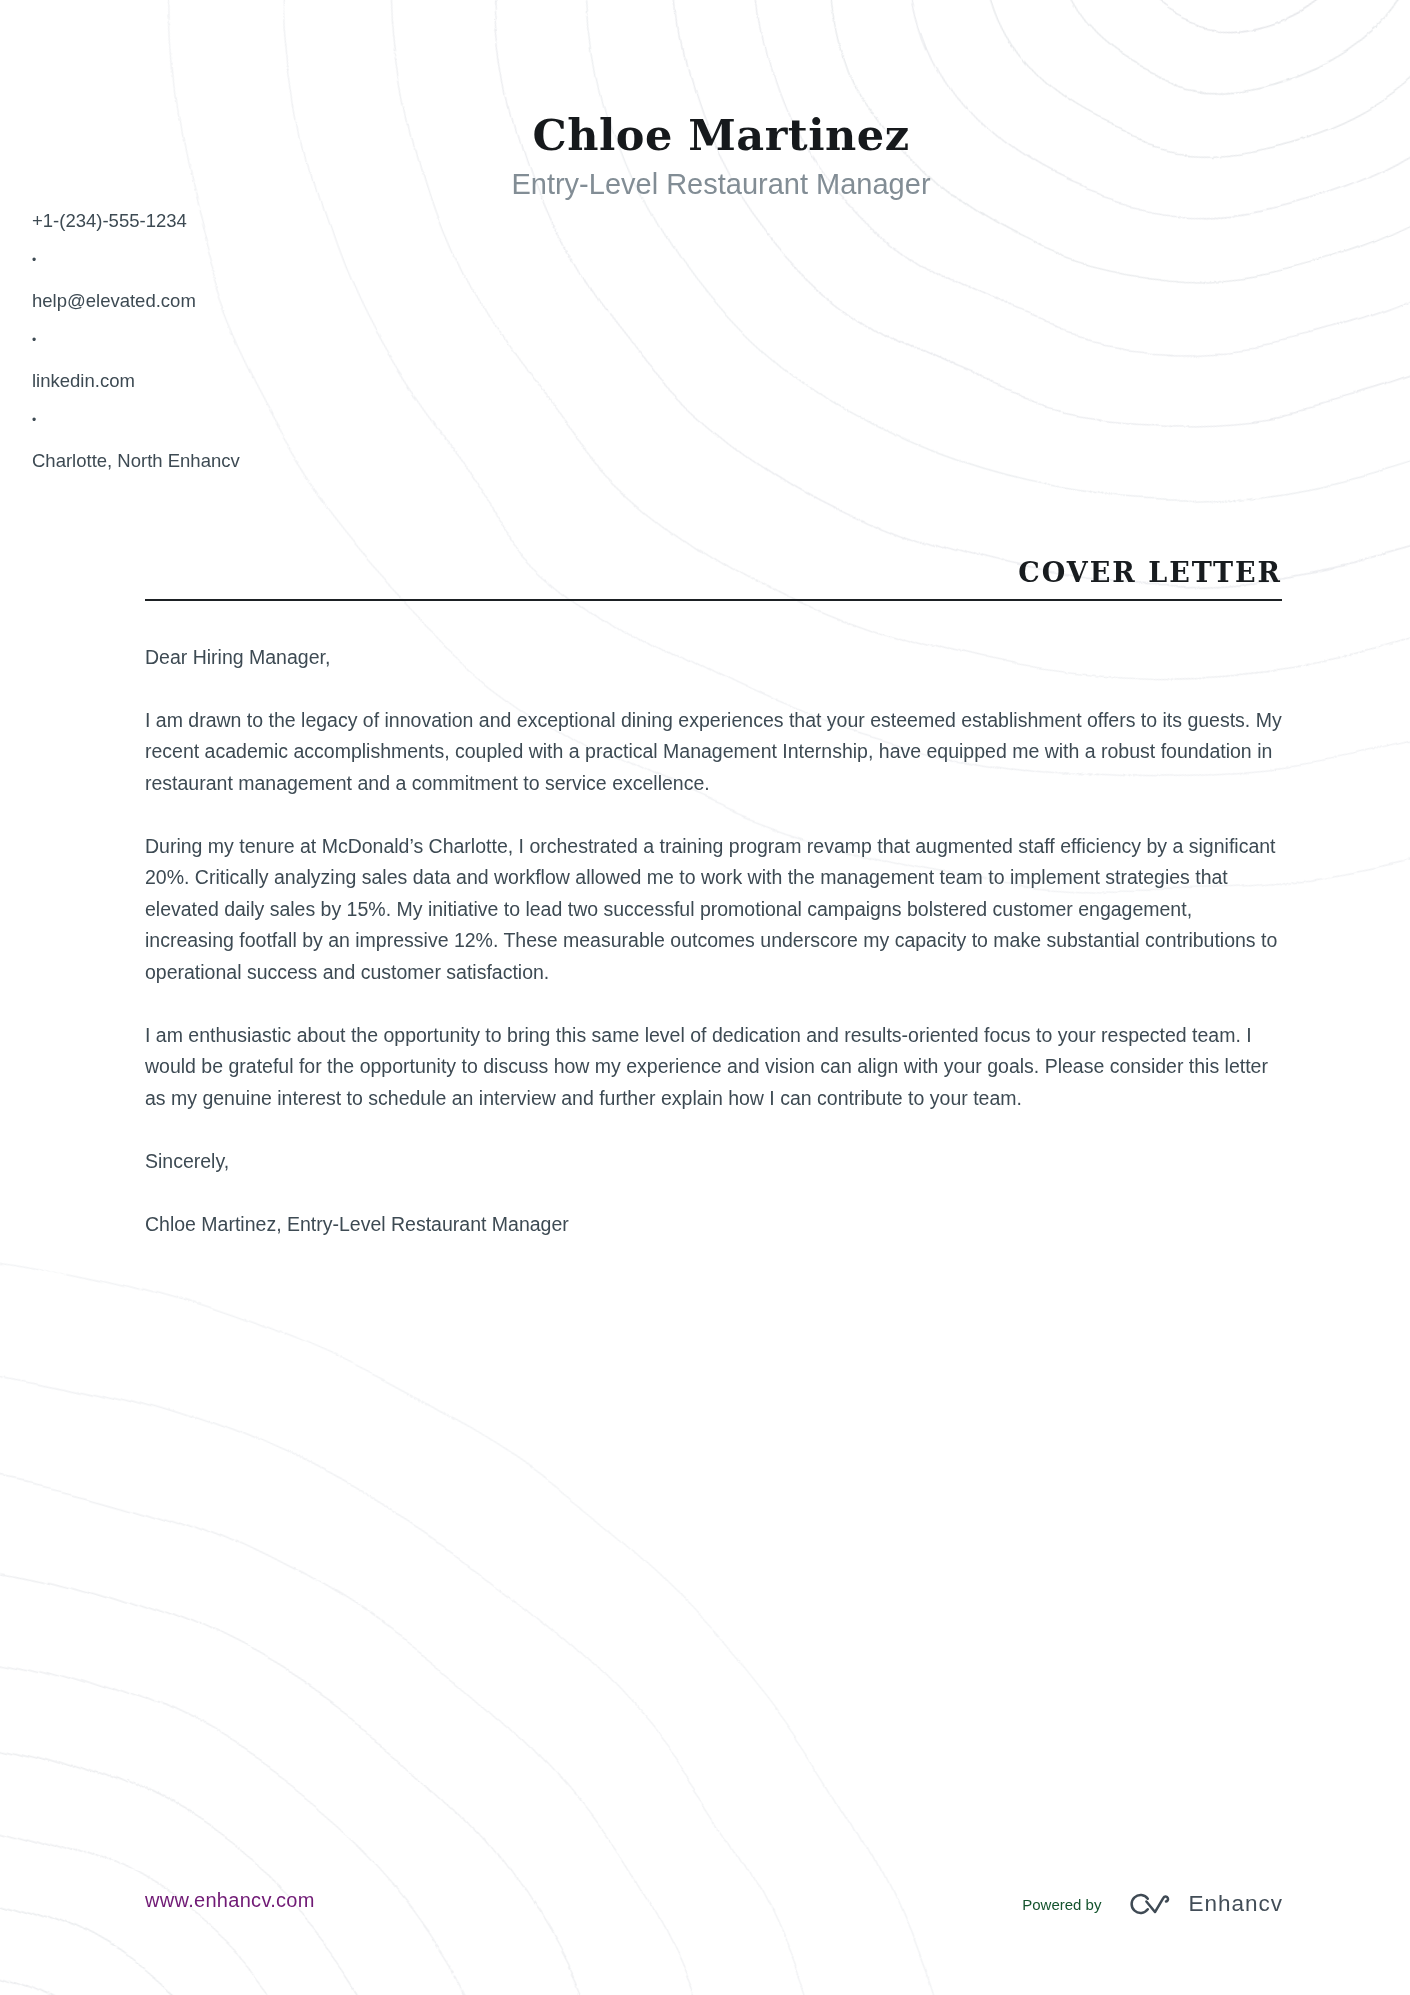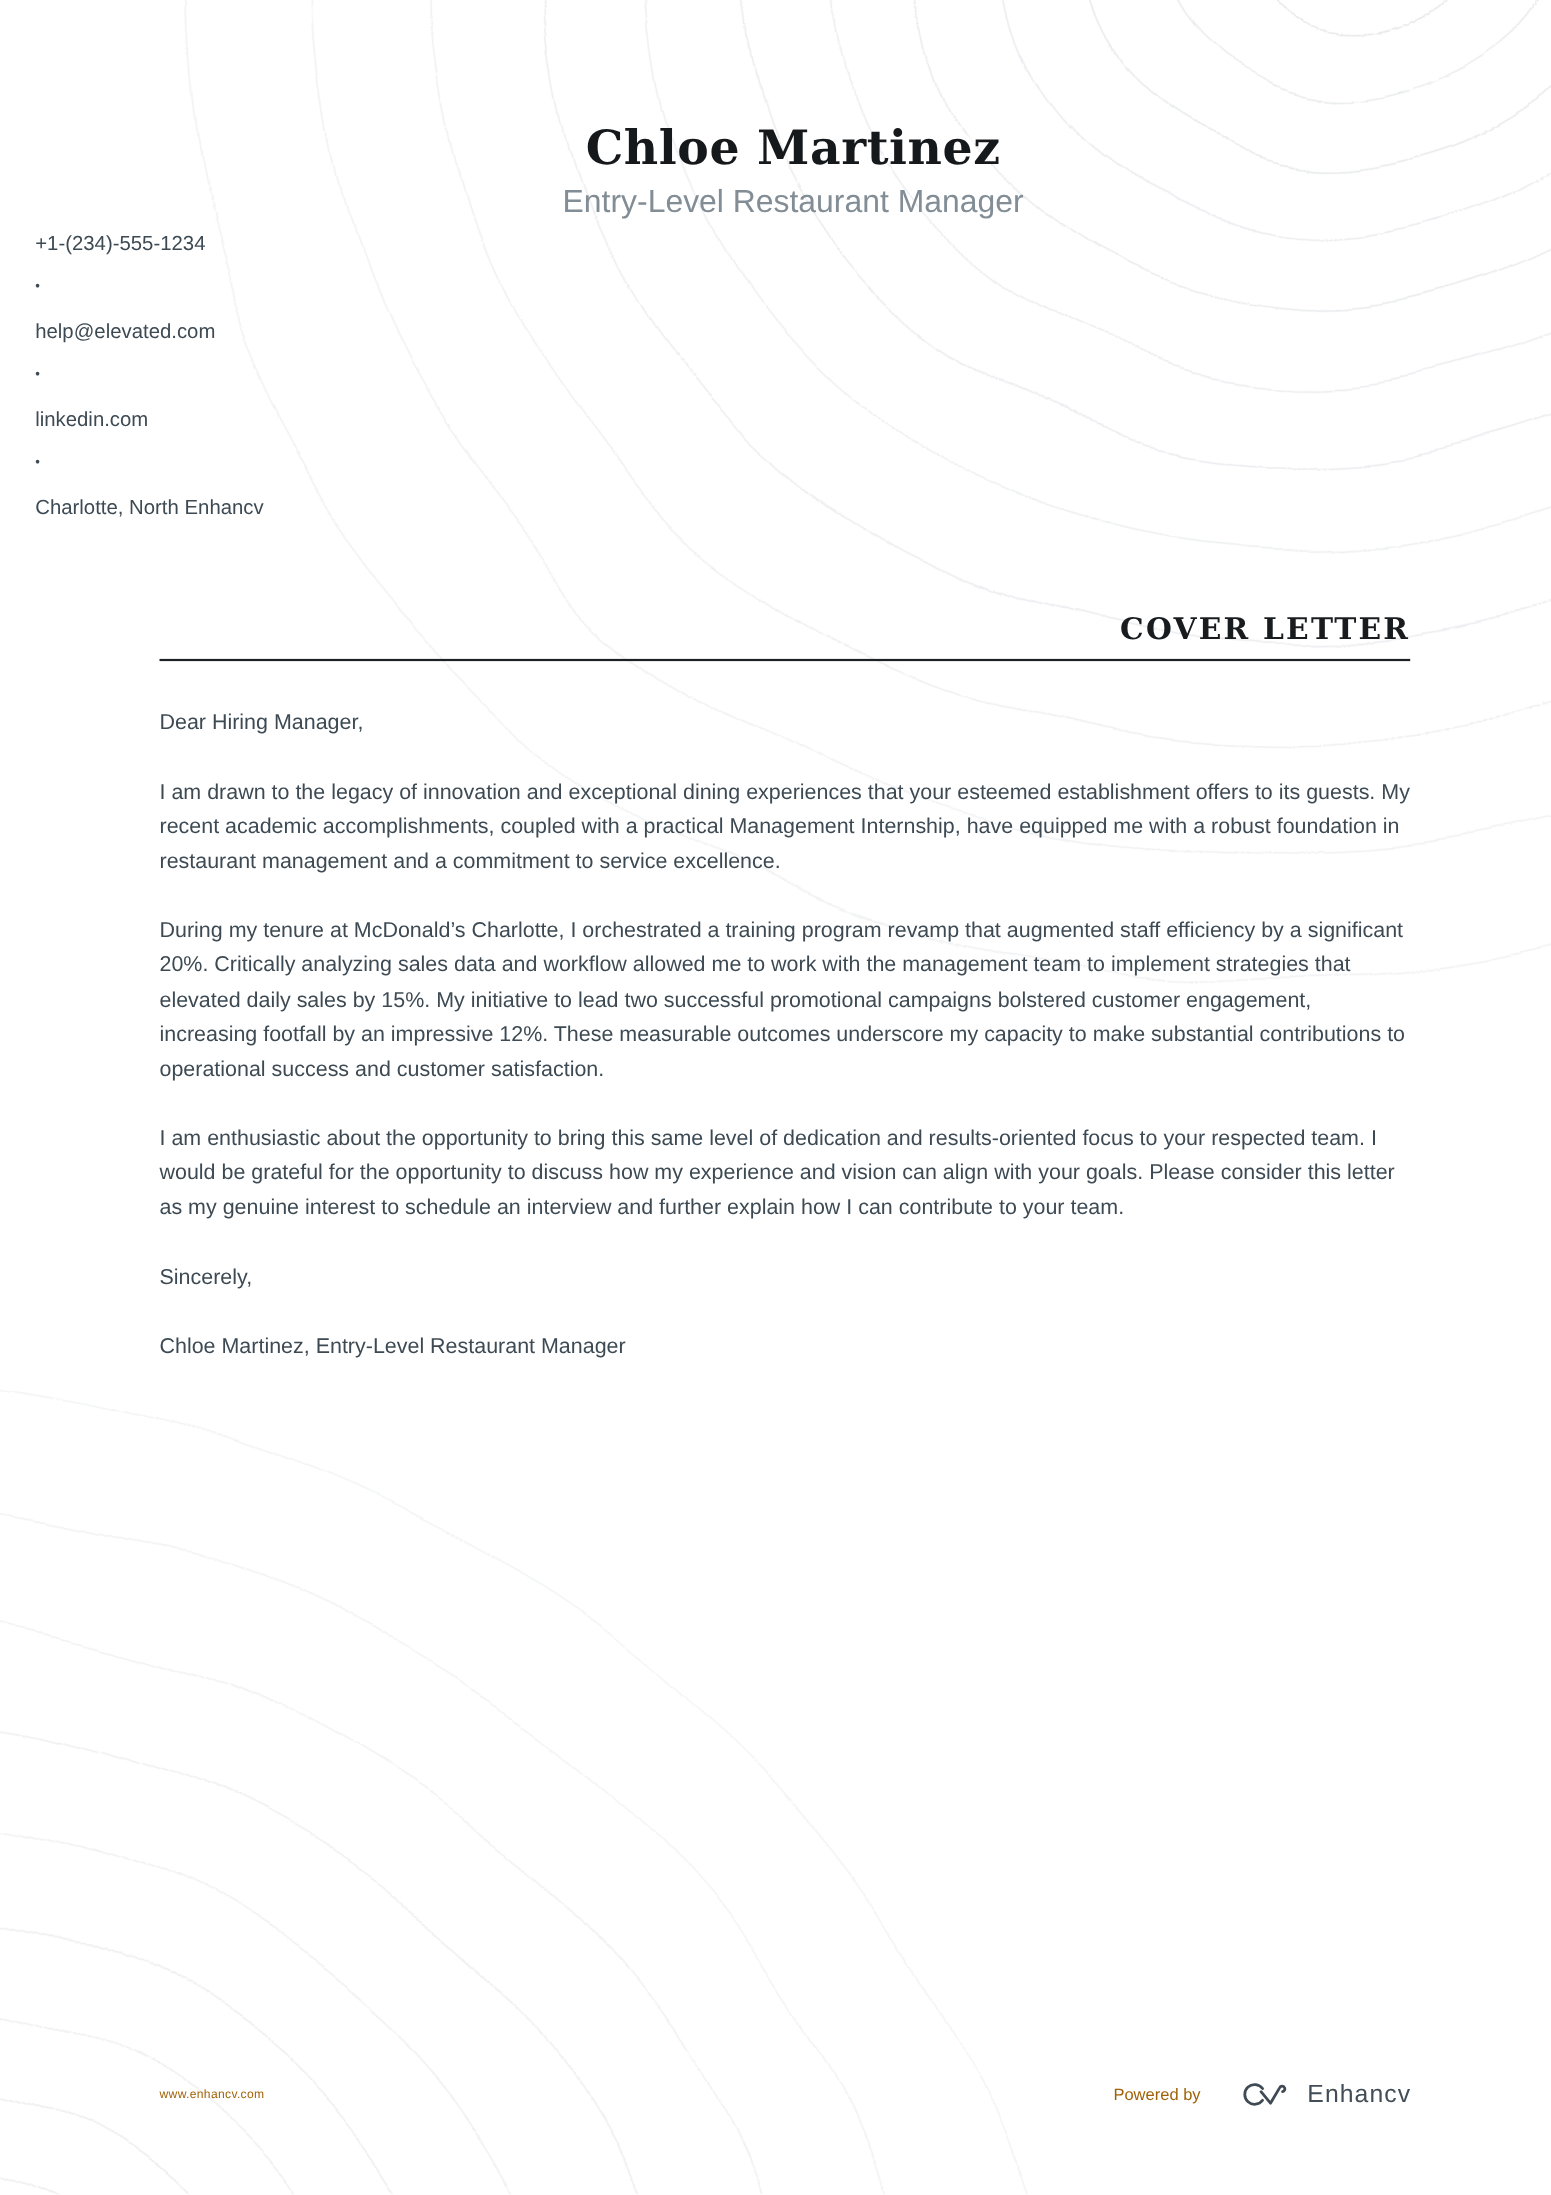--- a/index.html
+++ b/index.html
@@ -86,36 +86,36 @@
     color: #3d4a53;
     font-size: 19.5px;
     line-height: 31.5px;
   }
   .letter-body p { margin-bottom: 31.5px; }
   .letter-body p:last-child { margin-bottom: 0; }
   
   .footer-left {
     position: absolute;
     left: 113px; bottom: 85px;
-    font-size: 11px;
+    font-size: 20px;
     letter-spacing: 0.3px;
-    color: #a16207;
+    color: #701a75;
     line-height: 1;
   }
   .footer-right {
     position: absolute;
     right: 127px; bottom: 76px;
     display: flex;
     align-items: center;
     height: 30px;
   }
   .powered-by {
     font-size: 15px;
-    color: #a16207;
-    margin-right: 36px;
+    color: #14532d;
+    margin-right: 26px;
   }
   .brand-logo { display: block; margin-right: 14px; }
   .brand-name {
     font-size: 22.5px;
     letter-spacing: 1px;
     color: #424d57;
   }
 </style>
 </head>
 <body>

